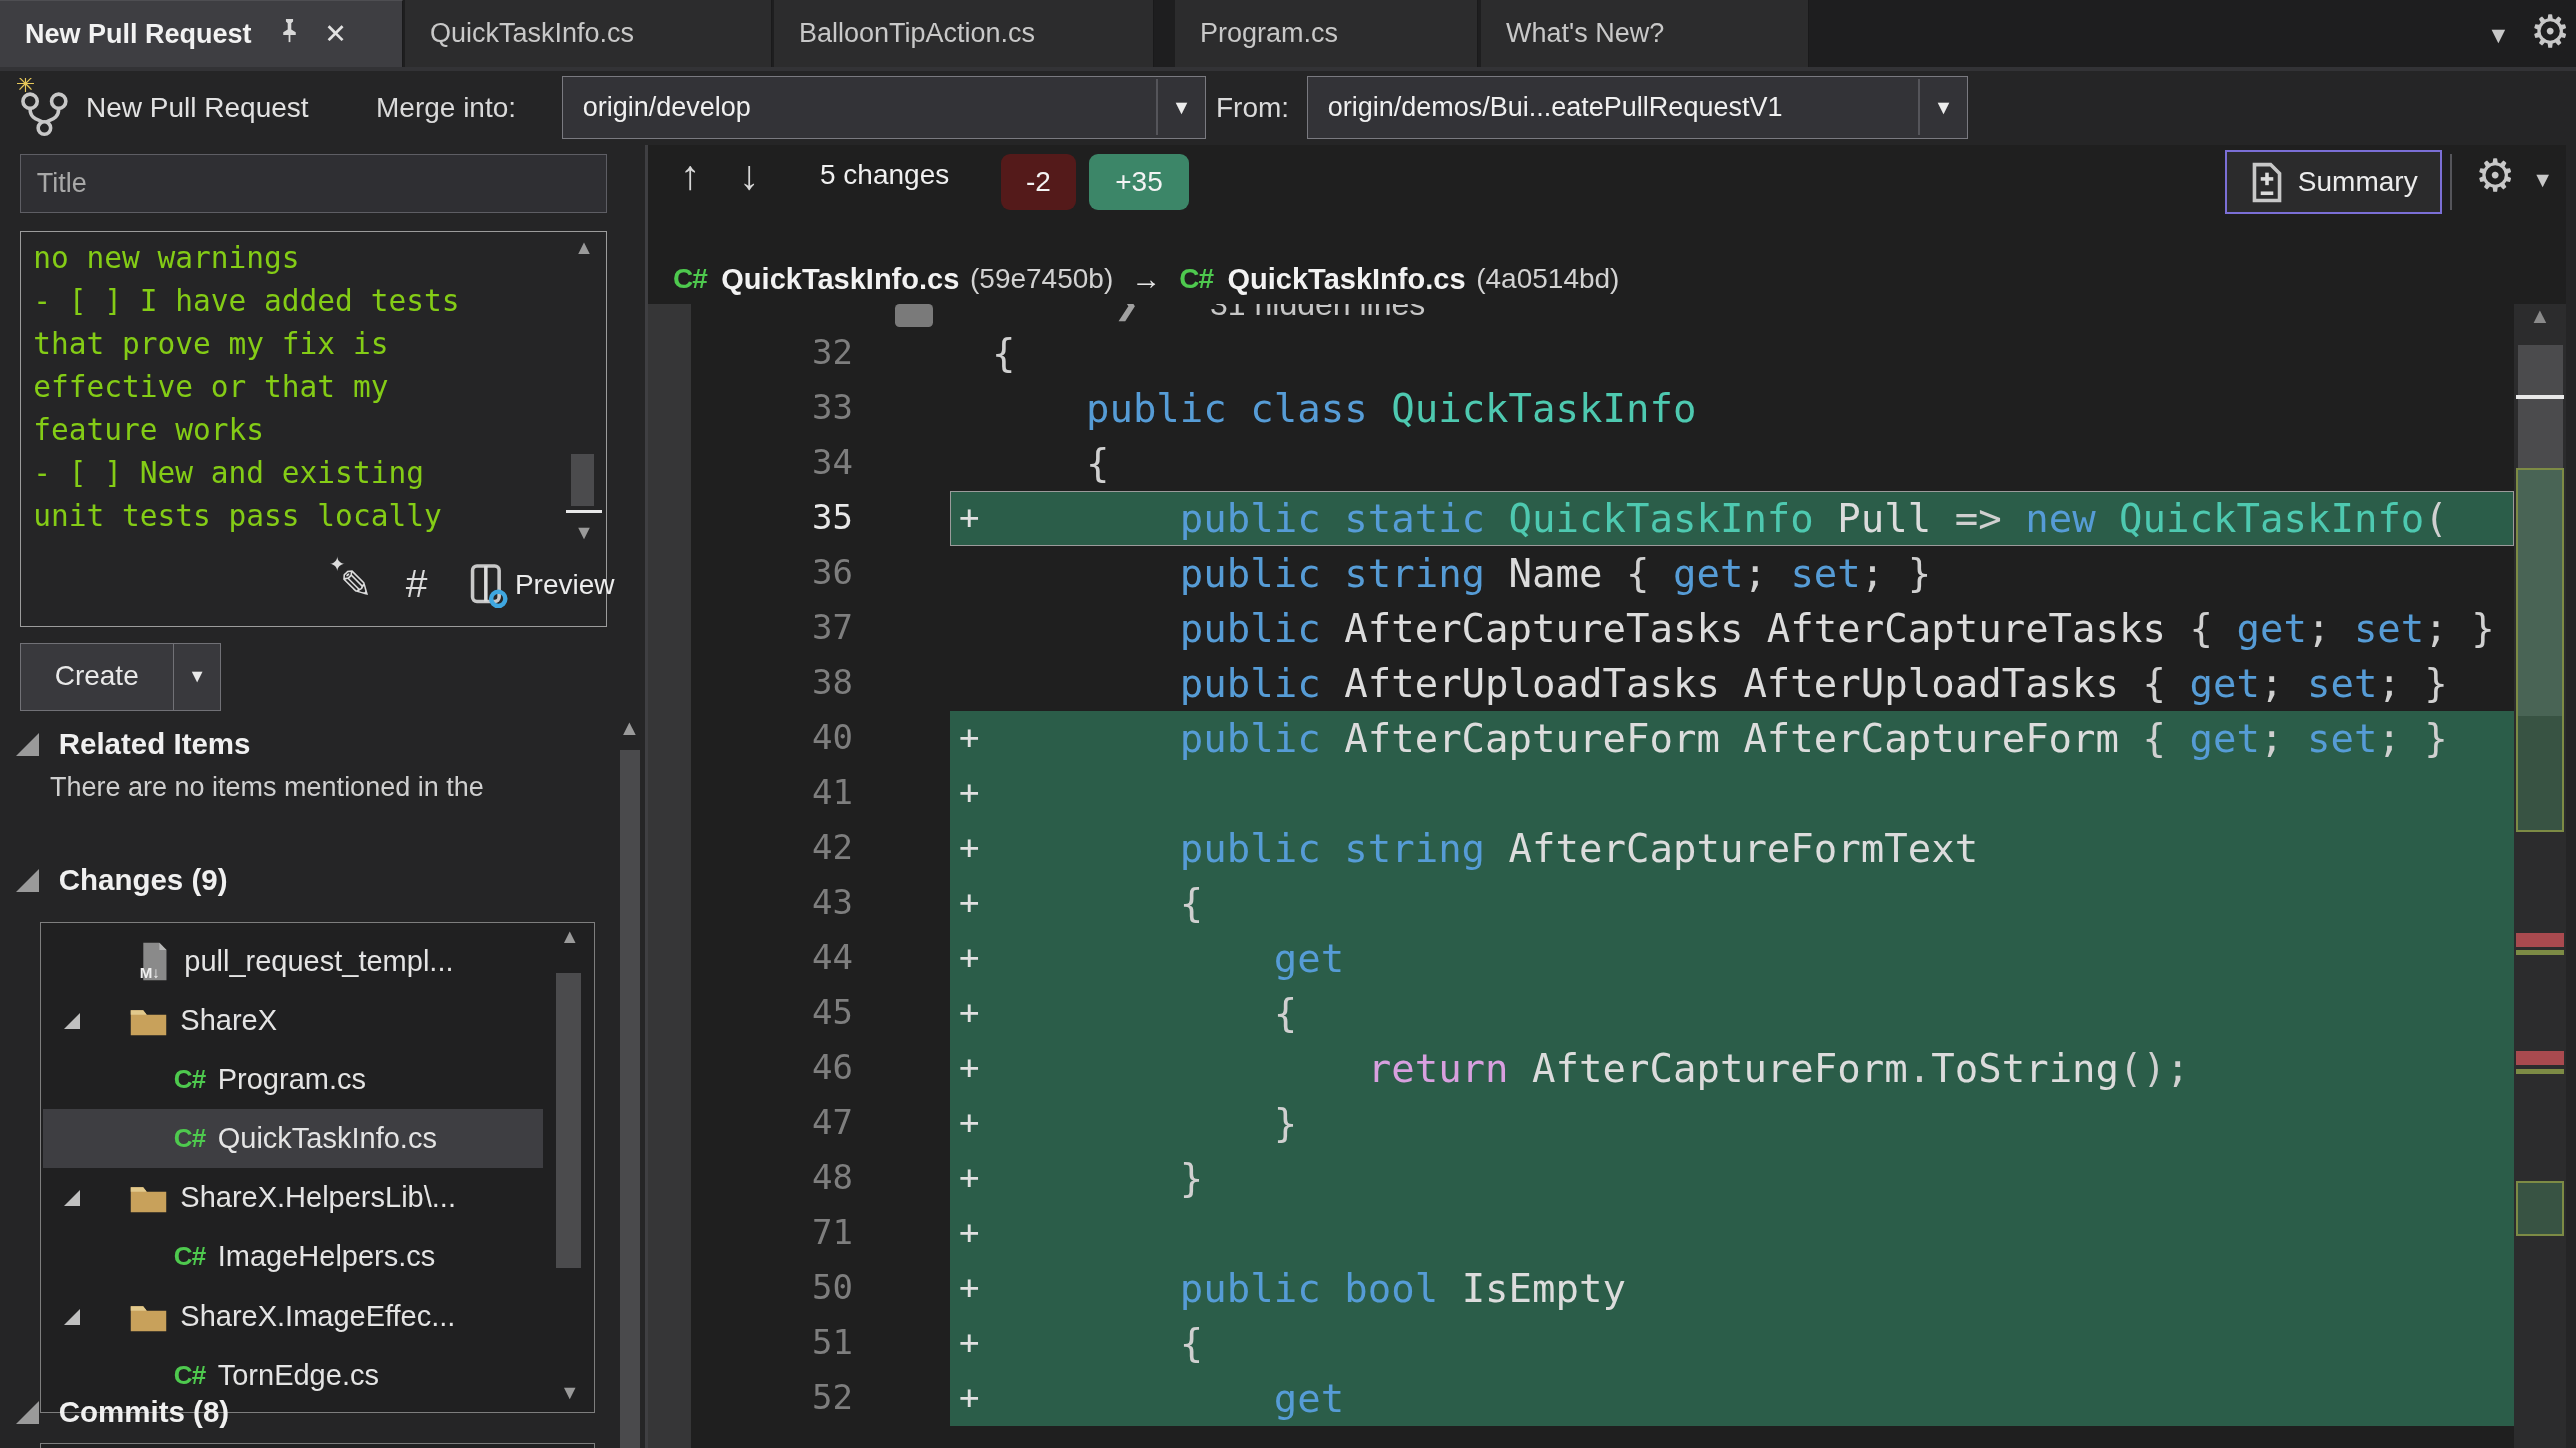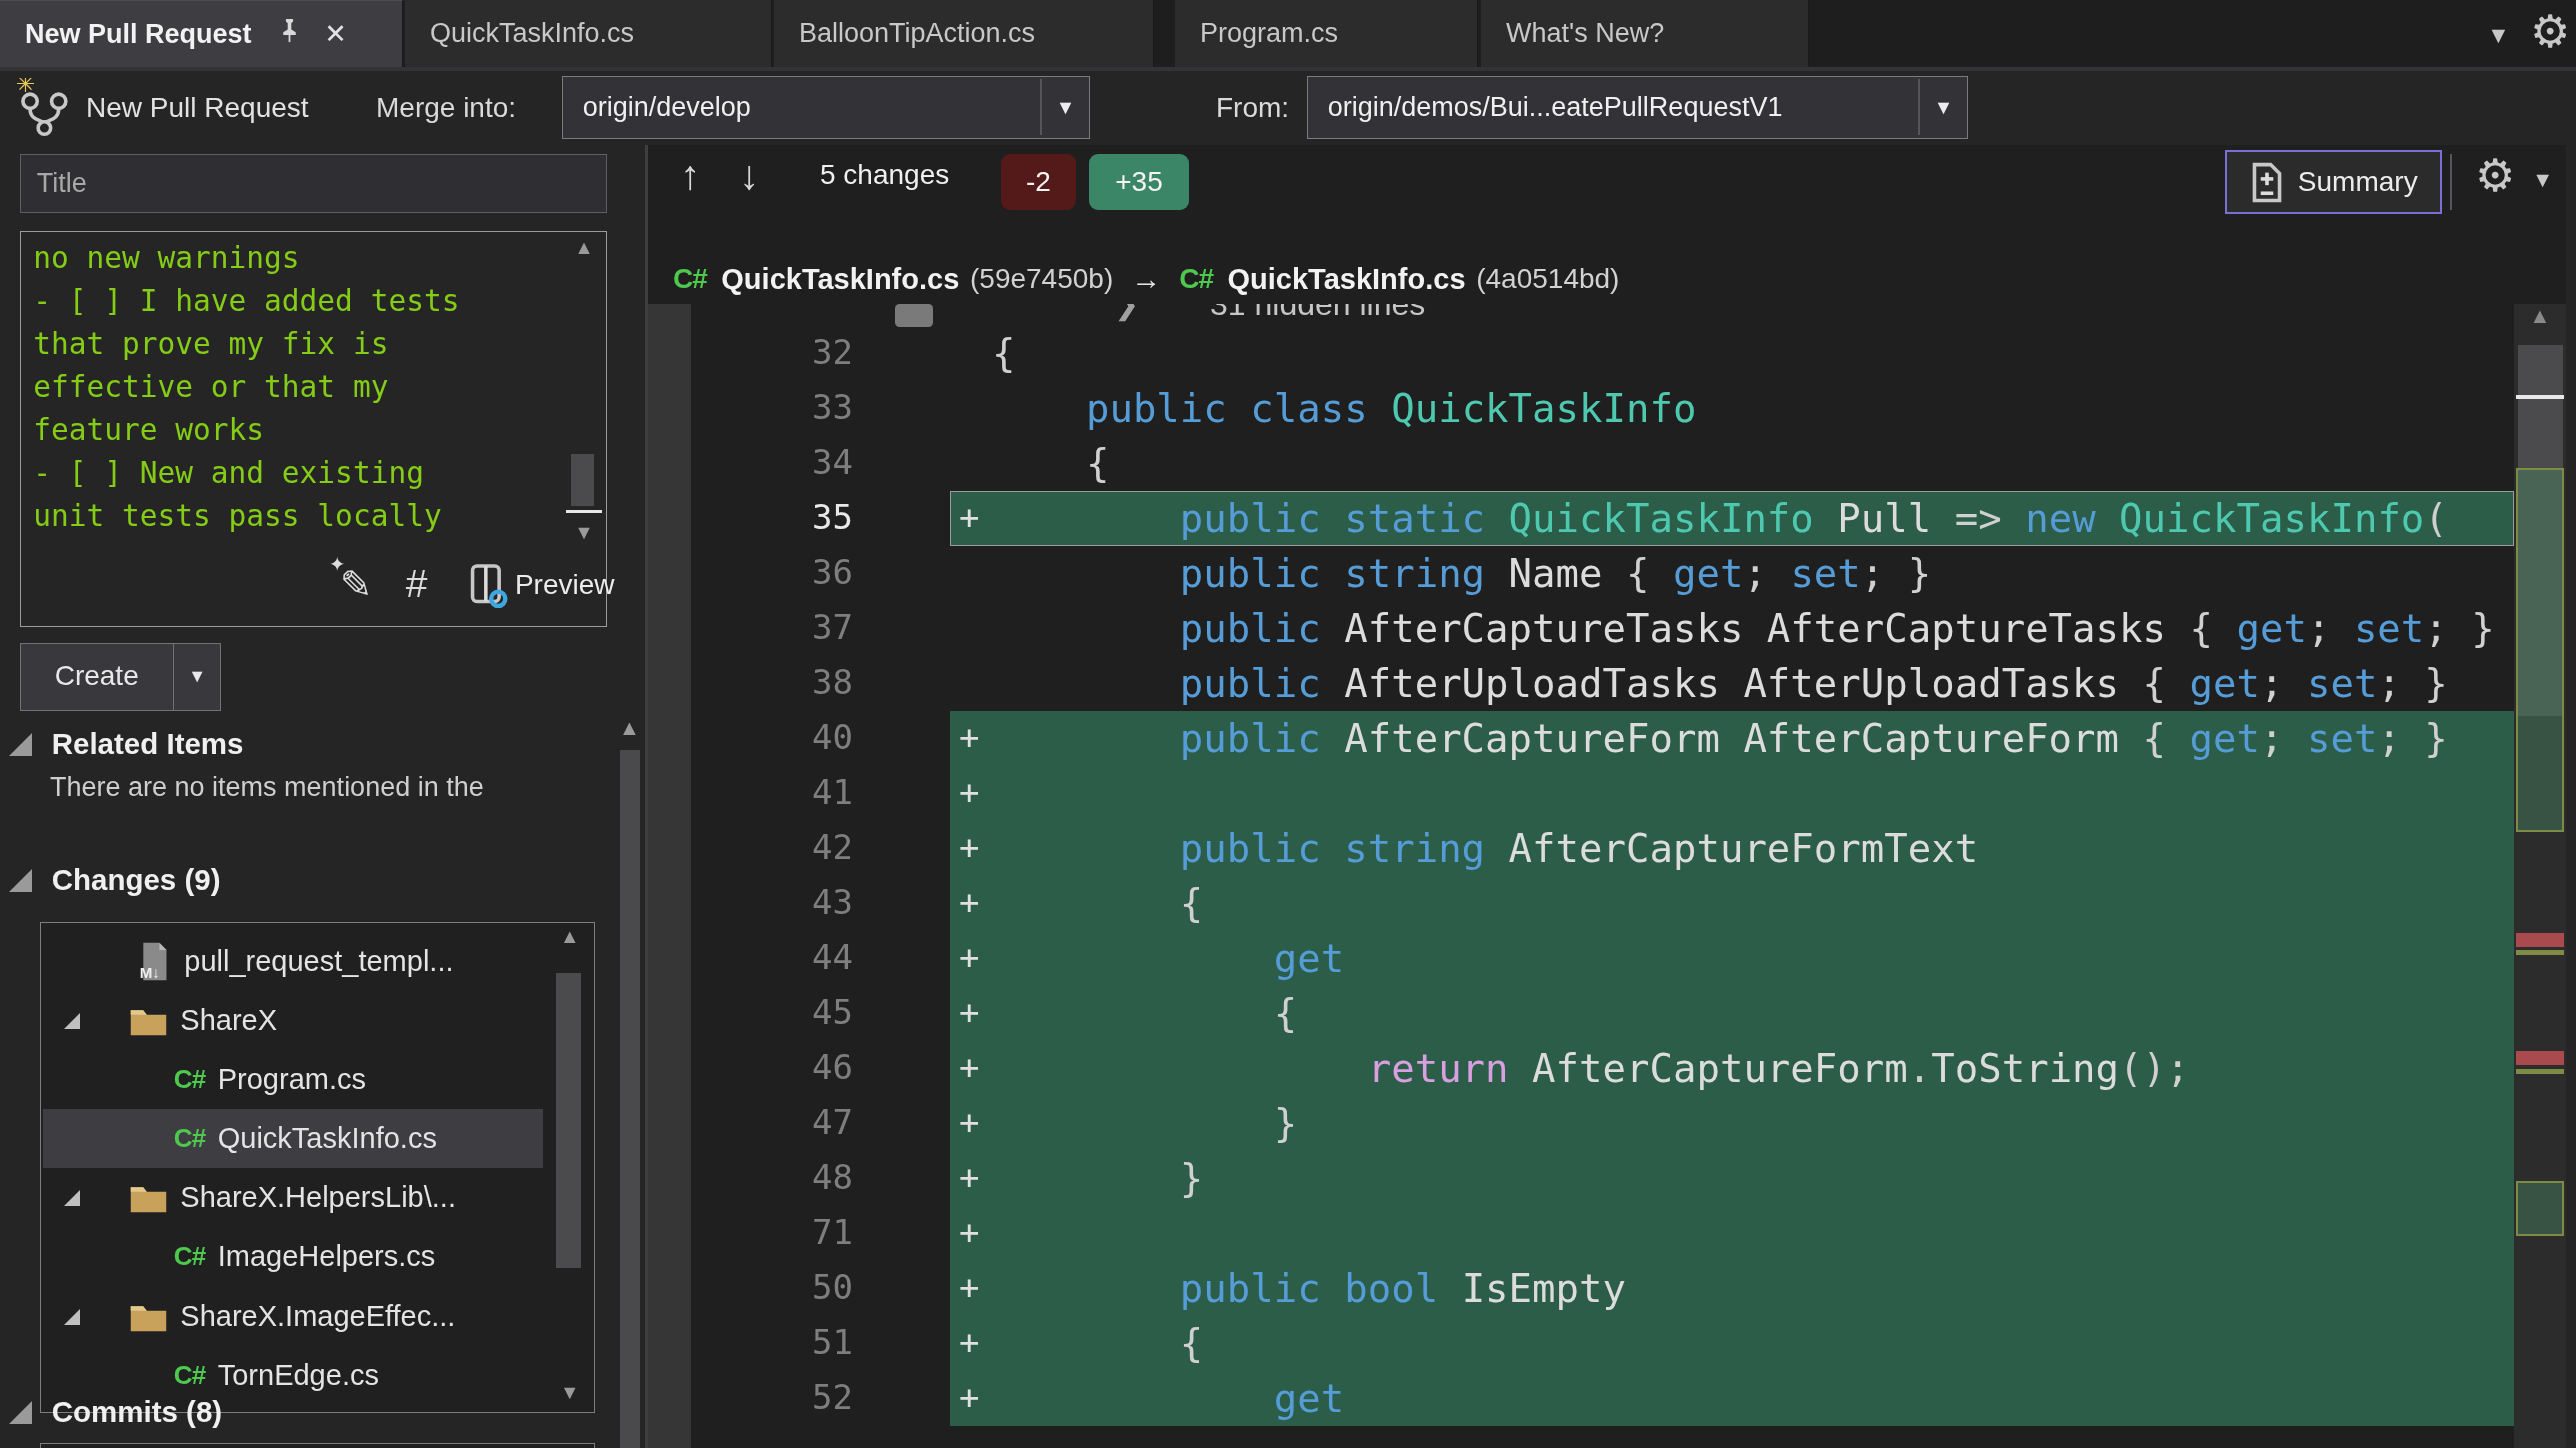--- a/index.html
+++ b/index.html
@@ -55,21 +55,21 @@
   #preview-btn{position:absolute;left:448px;top:3.6px;height:54px;display:flex;align-items:center;color:#ECECEC;font-size:28px;}
   #preview-btn svg{margin-right:7.2px;}
   #create-btn{position:absolute;left:19.7px;top:498px;width:201px;height:68px;background:#39393D;
         border:1.8px solid #717176;display:flex;}
   #create-btn .main{width:152px;text-align:center;line-height:64px;font-size:28px;color:#E9E9E9;}
   #create-btn .divider{width:1.8px;background:#717176;}
   #create-btn .dd{flex:1;text-align:center;line-height:64px;font-size:18px;color:#E9E9E9;}
 
   .tri{width:0;height:0;border-left:23px solid transparent;border-bottom:23px solid #9A9A9A;
        transform:rotate(0deg);}
-  .sect-head{position:absolute;left:9px;display:flex;align-items:center;}
+  .sect-head{position:absolute;left:16px;display:flex;align-items:center;}
   .sect-head .tri{margin-right:19.7px;}
   .sect-head .txt{font-size:29.5px;font-weight:bold;color:#F0F0F0;}
 
   #related-empty{position:absolute;left:50px;top:627px;font-size:27px;color:#CFCFCF;}
 
   #tree-box{position:absolute;left:40px;top:777px;width:555px;height:491px;background:#202021;
         border:1.8px solid #7E7E7E;overflow:hidden;}
   .trow{position:absolute;left:1.8px;height:59px;width:500px;display:flex;align-items:center;font-size:29px;color:#E4E4E4;}
   .trow.selected{background:#3E3E42;}
   .trow .exp{width:0;height:0;border-left:16px solid transparent;border-bottom:16px solid #C0C0C0;
@@ -180,21 +180,21 @@
     <svg id="pr-icon" viewBox="0 0 66 66">
       <circle class="stk" cx="18" cy="26" r="8"></circle>
       <circle class="stk" cx="50" cy="26" r="8"></circle>
       <path class="stk" d="M18 34 C18 48 30 46 33 50"></path>
       <path class="stk" d="M50 34 C50 48 38 46 35 50"></path>
       <circle class="stk" cx="34" cy="56" r="7"></circle>
       <text x="2" y="16" font-size="26" fill="#E8C95A">✳</text>
     </svg>
     <div id="cmd-title">New Pull Request</div>
     <div class="cmd-label" style="left:376px">Merge into:</div>
-    <div class="combo" style="left:562px;width:528px">
+    <div class="combo" style="left:562px;width:644px">
       <div class="val">origin/develop</div>
       <div class="sep"></div>
       <div class="caret">▼</div>
     </div>
     <div class="cmd-label" style="left:1216px">From:</div>
     <div class="combo" style="left:1307px;width:661px">
       <div class="val">origin/demos/Bui...eatePullRequestV1</div>
       <div class="sep"></div>
       <div class="caret">▼</div>
     </div>

